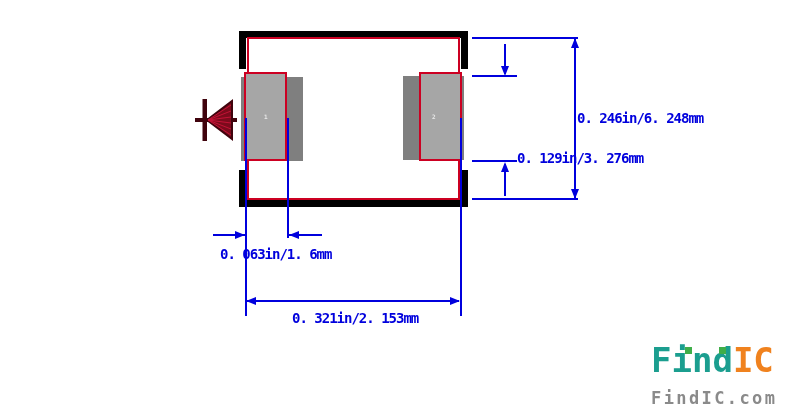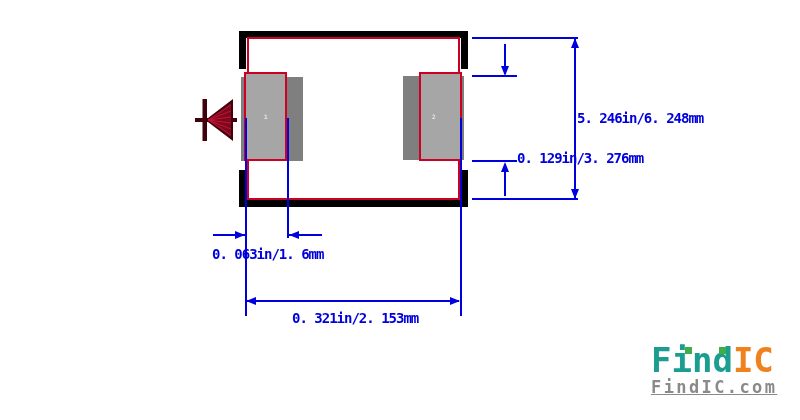--- a/index.html
+++ b/index.html
@@ -79,35 +79,35 @@
 <div class="abs dline" style="left:574px;top:39px;width:2px;height:160px;"></div>
 <div class="abs arr arr-up" style="left:571px;top:38px;"></div>
 <div class="abs arr arr-down" style="left:571px;top:189px;"></div>
 
 <div class="abs dline" style="left:504px;top:44px;width:2px;height:30px;"></div>
 <div class="abs arr arr-down" style="left:501px;top:66px;"></div>
 <div class="abs dline" style="left:504px;top:164px;width:2px;height:32px;"></div>
 <div class="abs arr arr-up" style="left:501px;top:162px;"></div>
 
 <div class="abs dim-text" style="left:517px;top:110px;margin-top:40px;">0. 129in/3. 276mm</div>
-<div class="abs dim-text" style="left:577px;top:110px;">5. 246in/6. 248mm</div>
+<div class="abs dim-text" style="left:577px;top:110px;">0. 246in/6. 248mm</div>
 
 <div class="abs dline" style="left:245px;top:118px;width:2px;height:198px;"></div>
 <div class="abs dline" style="left:287px;top:118px;width:2px;height:120px;"></div>
 <div class="abs dline" style="left:460px;top:118px;width:2px;height:198px;"></div>
 
 <div class="abs dline" style="left:213px;top:234px;width:32px;height:2px;"></div>
 <div class="abs arr arr-right" style="left:235px;top:231px;"></div>
 <div class="abs dline" style="left:289px;top:234px;width:33px;height:2px;"></div>
 <div class="abs arr arr-left" style="left:289px;top:231px;"></div>
-<div class="abs dim-text" style="left:212px;top:246px;">0. 063in/1. 6mm</div>
+<div class="abs dim-text" style="left:220px;top:246px;">0. 063in/1. 6mm</div>
 
 <div class="abs dline" style="left:247px;top:300px;width:212px;height:2px;"></div>
 <div class="abs arr arr-left" style="left:246px;top:297px;"></div>
 <div class="abs arr arr-right" style="left:450px;top:297px;"></div>
 <div class="abs dim-text" style="left:292px;top:310px;">0. 321in/2. 153mm</div>
 
 <div class="abs" style="left:651px;top:344px;">
   <div class="logo-line1"><span class="logo-find">Find</span><span class="logo-ic">IC</span></div>
-  <div class="logo-domain" style="margin-top:1px;text-decoration:underline;">FindIC.com</div>
+  <div class="logo-domain" style="margin-top:12px;">FindIC.com</div>
 </div>
 <div class="abs logo-dot" style="left:685px;top:347px;"></div>
 <div class="abs logo-dot" style="left:719px;top:347px;"></div>
 
 </body></html>

